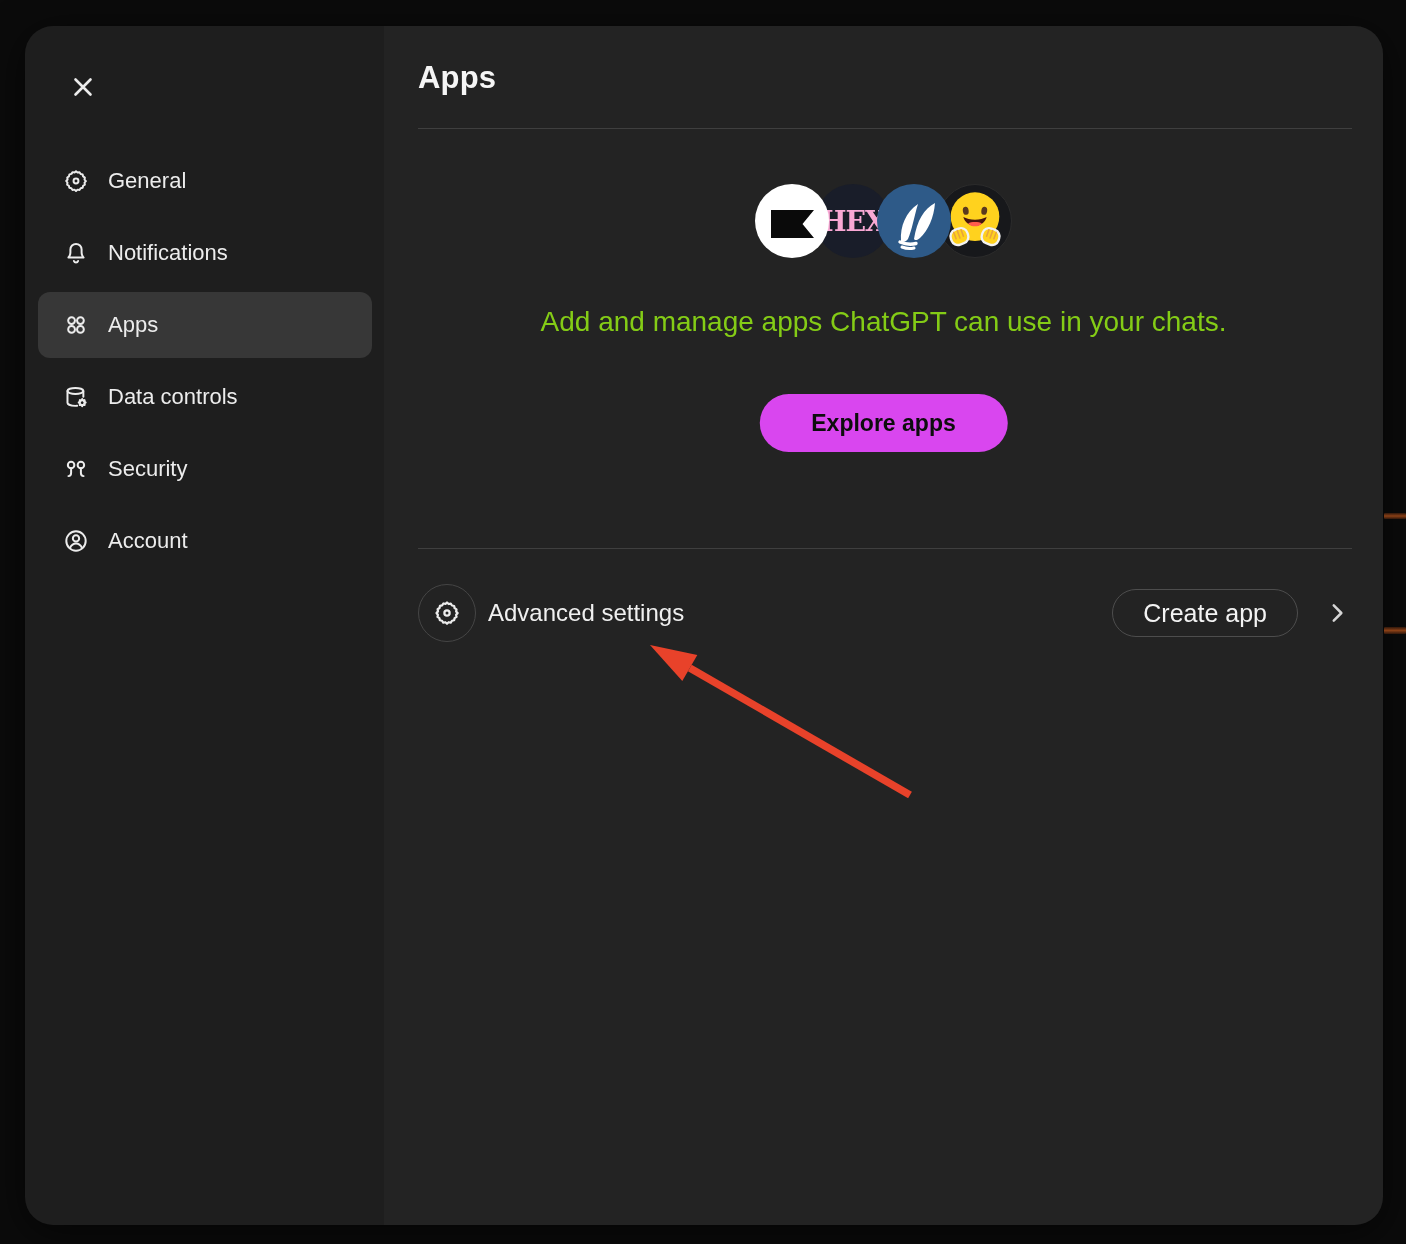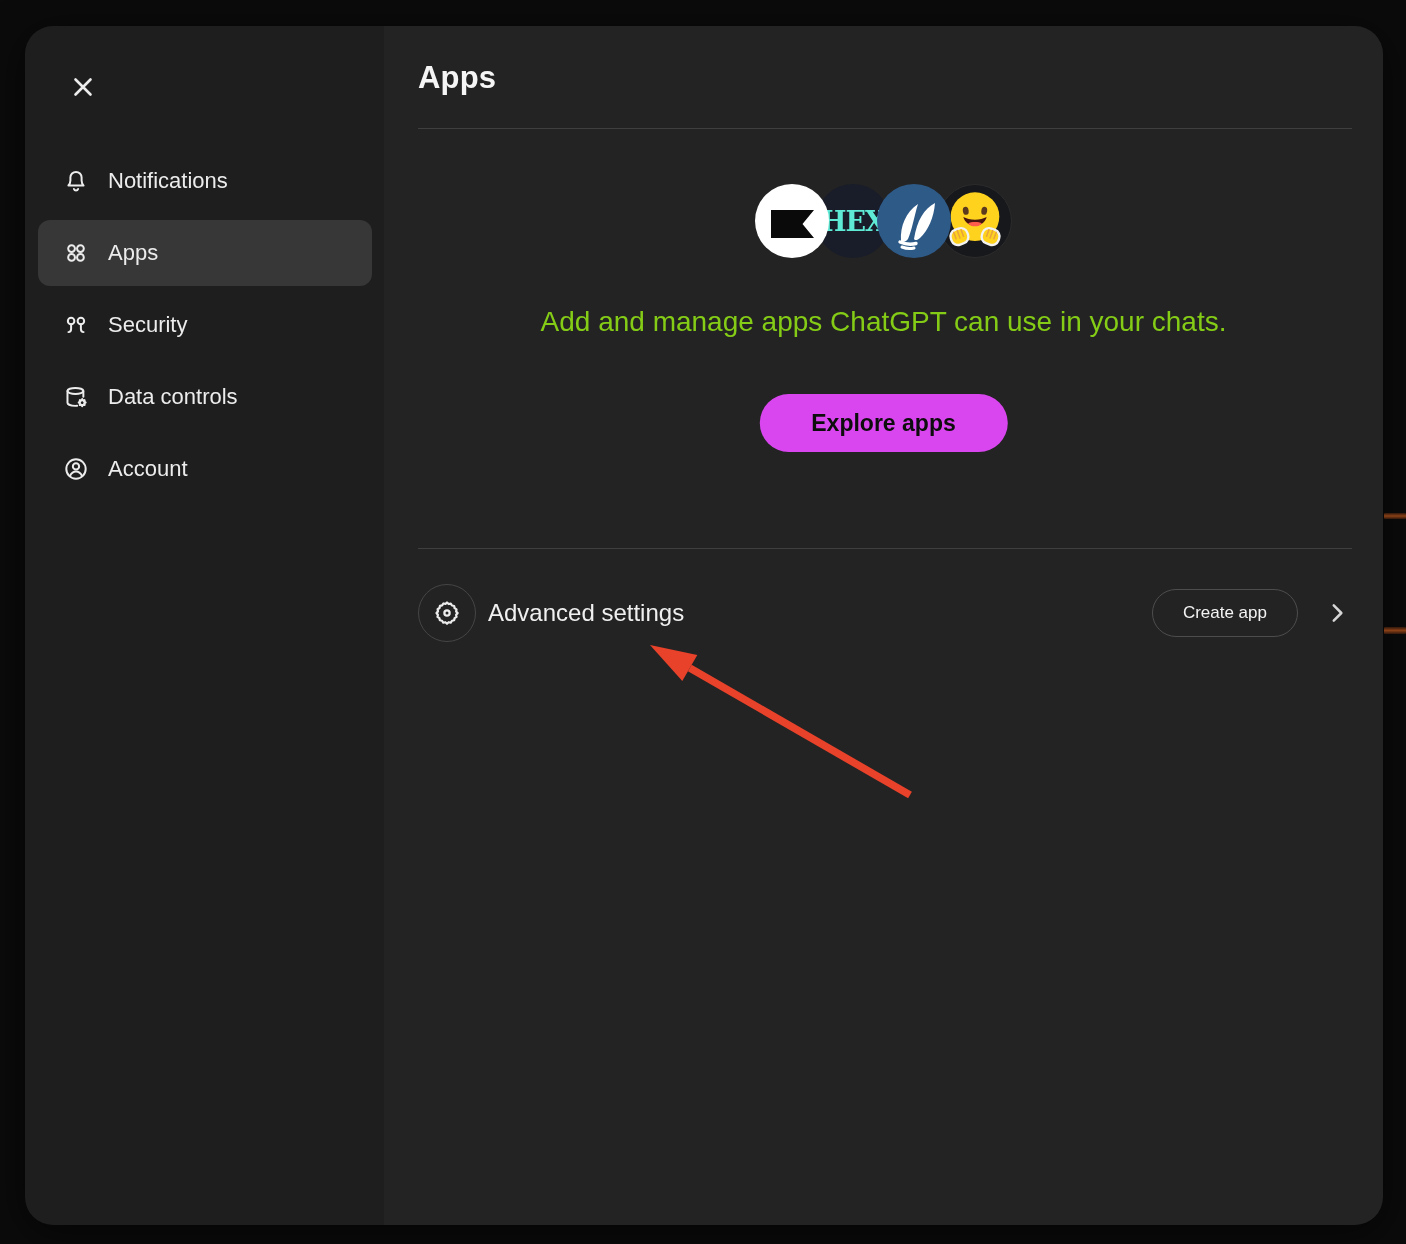--- a/index.html
+++ b/index.html
@@ -37,41 +37,41 @@
                display:flex; justify-content:center; align-items:center; }
   .app-circle { width:74px; height:74px; border-radius:50%; position:relative;
                 display:flex; align-items:center; justify-content:center; flex:0 0 74px; }
   .app-circle + .app-circle { margin-left:-13px; }
   .app-circle svg { width:74px; height:74px; display:block; }
   .ac-flag { background:#ffffff; z-index:4; }
   .ac-hex  { background:#191d29; z-index:2; }
   .ac-sail { background:#2e5a88; z-index:3; }
   .ac-hf   { background:#17181b; z-index:1; border:1px solid #2c2c2c; }
   .hex-label { font-family:"DejaVu Serif","Liberation Serif",serif; font-weight:700;
-               font-size:27px; letter-spacing:-1px; color:#5eead4; }
+               font-size:27px; letter-spacing:-1px; color:#f9a8d4; }
 
   .caption { position:absolute; left:0; right:0; top:280px; text-align:center;
              font-size:28px; color:#84cc16; }
 
   .explore-btn { position:absolute; left:50%; top:368px; transform:translateX(-50%);
                  height:58px; padding:0 52px; border:none; border-radius:29px;
                  background:#d946ef; color:#0d0d0d; font-size:23px; font-weight:600;
                  font-family:inherit; cursor:pointer; }
 
   .adv-row { position:absolute; left:34px; right:33px; top:558px; height:58px;
              display:flex; align-items:center; cursor:pointer; }
   .gear-circle { width:58px; height:58px; border-radius:50%; border:1px solid #454545;
                  display:flex; align-items:center; justify-content:center;
                  color:#ececec; flex:0 0 58px; }
   .gear-circle svg { width:30px; height:30px; }
   .adv-label { margin-left:12px; font-size:24px; color:#f0f0f0; }
   .adv-spacer { flex:1; }
   .create-btn { height:48px; padding:0 30px; border-radius:24px;
                 border:1.5px solid #4d4d4d; background:transparent; color:#f3f3f3;
-                font-size:17px; font-weight:500; font-family:inherit; cursor:pointer; }
+                font-size:25px; font-weight:500; font-family:inherit; cursor:pointer; }
   .chev { margin-left:26px; width:26px; height:26px; color:#d6d6d6; flex:0 0 26px; }
   .chev svg { width:100%; height:100%; }
 
   
   .overlay { position:absolute; left:0; top:0; width:1406px; height:1244px;
              pointer-events:none; z-index:50; }
   .artifact { position:absolute; left:1384px; width:22px; border-radius:1px;
               background:linear-gradient(180deg,#30170b,#8a4016 50%,#30170b); }
   .artifact.a1 { top:513px; height:6px; }
   .artifact.a2 { top:627px; height:7px; }
@@ -86,20 +86,29 @@
       <button class="close-btn">
         <span class="icn" style="width:30px;height:30px;">
           <svg viewBox="0 0 24 24" fill="none" stroke="currentColor" stroke-width="2.1" stroke-linecap="round">
             <path d="M6 6l12 12M18 6L6 18"></path>
           </svg>
         </span>
       </button>
 
       <nav class="nav">
 
+        <div class="nav-item">
+          <span class="icn">
+            <svg viewBox="0 0 24 24" fill="none" stroke="currentColor" stroke-width="1.7" stroke-linejoin="round" stroke-linecap="round">
+              <path d="M12 3.6l1.3 1.2 1.7-.3 1 1.5 1.7.4.4 1.7 1.5 1-.3 1.7 1.2 1.3-1.2 1.3.3 1.7-1.5 1-.4 1.7-1.7.4-1 1.5-1.7-.3-1.3 1.2-1.3-1.2-1.7.3-1-1.5-1.7-.4-.4-1.7-1.5-1 .3-1.7L3.6 12l1.2-1.3-.3-1.7 1.5-1 .4-1.7 1.7-.4 1-1.5 1.7.3z"></path>
+              <circle cx="12" cy="12" r="2.1"></circle>
+            </svg>
+          </span>
+          <span>General</span>
+        </div>
 
         <div class="nav-item">
           <span class="icn">
             <svg viewBox="0 0 24 24" fill="none" stroke="currentColor" stroke-width="1.7" stroke-linejoin="round" stroke-linecap="round">
               <path d="M12 4.2a4.8 4.8 0 0 1 4.8 4.8v2.6c0 1.6.6 3.1 1.7 4.3H5.5a6.3 6.3 0 0 0 1.7-4.3V9A4.8 4.8 0 0 1 12 4.2z"></path>
               <path d="M10.2 18.9a1.9 1.9 0 0 0 3.6 0"></path>
             </svg>
           </span>
           <span>Notifications</span>
         </div>
@@ -114,40 +123,40 @@
                 <circle cx="15.8" cy="15.8" r="2.9"></circle>
             </svg>
           </span>
           <span>Apps</span>
         </div>
 
 
         <div class="nav-item">
           <span class="icn">
             <svg viewBox="0 0 24 24" fill="none" stroke="currentColor" stroke-width="1.7" stroke-linejoin="round" stroke-linecap="round">
-              <circle cx="7.8" cy="8.5" r="2.8"></circle>
-              <path d="M7.8 11.3v4.2c0 1.6-1 2.6-2.3 2.6"></path>
-              <circle cx="16.2" cy="8.5" r="2.8"></circle>
-              <path d="M16.2 11.3v4.2c0 1.6 1 2.6 2.3 2.6"></path>
-            </svg>
-          </span>
-          <span>Security</span>
-        </div>
-
-        <div class="nav-item">
-          <span class="icn">
-            <svg viewBox="0 0 24 24" fill="none" stroke="currentColor" stroke-width="1.7" stroke-linejoin="round" stroke-linecap="round">
               <ellipse cx="11.5" cy="6.8" rx="6.8" ry="2.6"></ellipse>
               <path d="M4.7 6.8v10.2c0 1.4 2.9 2.6 6.8 2.6.5 0 1 0 1.5-.1"></path>
               <path d="M18.3 6.8v5"></path>
               <circle cx="17.3" cy="16.8" r="2.3"></circle>
               <path d="M17.3 13.7v1M17.3 18.9v1M14.3 16.8h1M19.3 16.8h1M15.2 14.7l.7.7M18.7 18.2l.7.7M19.4 14.7l-.7.7M15.9 18.2l-.7.7"></path>
             </svg>
           </span>
           <span>Data controls</span>
+        </div>
+
+        <div class="nav-item">
+          <span class="icn">
+            <svg viewBox="0 0 24 24" fill="none" stroke="currentColor" stroke-width="1.7" stroke-linejoin="round" stroke-linecap="round">
+              <circle cx="7.8" cy="8.5" r="2.8"></circle>
+              <path d="M7.8 11.3v4.2c0 1.6-1 2.6-2.3 2.6"></path>
+              <circle cx="16.2" cy="8.5" r="2.8"></circle>
+              <path d="M16.2 11.3v4.2c0 1.6 1 2.6 2.3 2.6"></path>
+            </svg>
+          </span>
+          <span>Security</span>
         </div>
 
         <div class="nav-item">
           <span class="icn">
             <svg viewBox="0 0 24 24" fill="none" stroke="currentColor" stroke-width="1.7" stroke-linejoin="round" stroke-linecap="round">
               <circle cx="12" cy="12" r="8.3"></circle>
               <circle cx="12" cy="9.8" r="2.7"></circle>
               <path d="M6.9 17.8c1.2-2.4 3-3.6 5.1-3.6s3.9 1.2 5.1 3.6"></path>
             </svg>
           </span>

